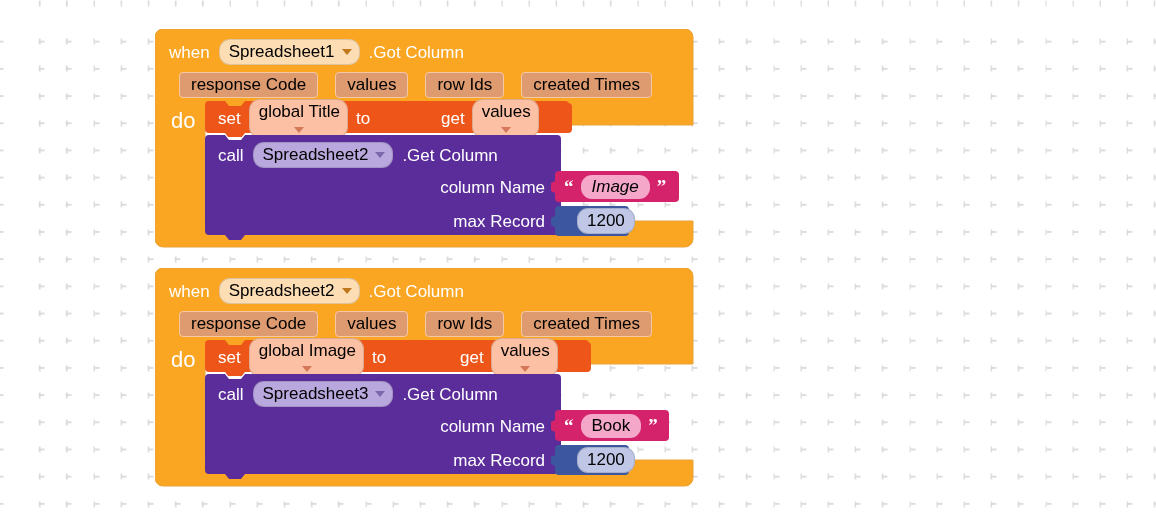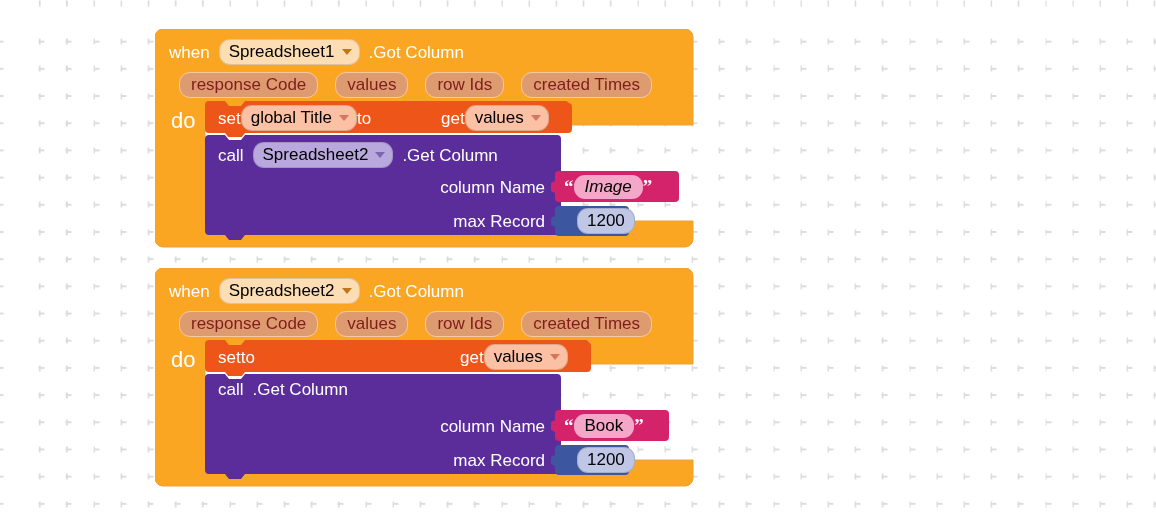--- a/index.html
+++ b/index.html
@@ -94,21 +94,21 @@
     align-items: center;
     gap: 7px;
     border-radius: 11px;
     padding: 3px 7px 4px 9px;
     font-size: 17px;
     line-height: 1;
     color: #000000;
     border: 1px solid rgba(0,0,0,0.12);
   }
   .field.orange-field { background: #fddeb4; }
-  .field.salmon-field { background: #fcc1a4; }
+  .field.salmon-field { background: #fcc1a4; flex-direction: column; }
   .field.purple-field { background: #b9a8dd; }
   .field.pink-field   { background: #f4a7c9; border: none; }
   .field.blue-field   { background: #bfc6e6; margin-left: 14px; }
 
   .caret {
     width: 0; height: 0;
     border-left: 5px solid transparent;
     border-right: 5px solid transparent;
     border-top: 6px solid rgba(0,0,0,0.55);
     display: inline-block;
@@ -120,37 +120,37 @@
   
   .param-row {
     position: absolute;
     display: flex;
     align-items: center;
     gap: 17px;
   }
   .param-chip {
     background: #de9b70;
     border: 1.5px solid #f6c9a4;
-    border-radius: 11px;
+    border-radius: 4px;
     padding: 3px 11px 4px 11px;
     font-size: 17px;
     line-height: 1;
-    color: #7f1d1d;
+    color: #000000;
     white-space: nowrap;
   }
 
   
   .setter-block { position: absolute; }
   .setter-svg { position: absolute; left: 0; top: 0; }
   .setter-row {
     position: absolute;
     left: 13px; top: 7px;
     display: flex;
     align-items: center;
-    gap: 0;
+    gap: 8px;
     height: 20px;
   }
 
   
   .call-block { position: absolute; }
   .call-svg { position: absolute; left: 0; top: 0; }
   .call-row {
     position: absolute;
     display: flex;
     align-items: center;
@@ -164,20 +164,21 @@
     white-space: nowrap;
   }
 
   
   .value-block { position: absolute; }
   .value-svg { position: absolute; left: 0; top: 0; }
   .value-row {
     position: absolute;
     display: flex;
     align-items: center;
+    gap: 7px;
     height: 100%;
     text-align: right;
   }
   .quote {
     color: #ffffff;
     font-size: 19px;
     font-weight: bold;
     line-height: 1;
     font-family: "Liberation Serif", serif;
   }
@@ -310,20 +311,24 @@
         <span class="do-label" style="left:16px; top:79px;">do</span>
       </div>
     </div>
 
     <div class="setter-block" style="left:205px; top:340px; width:390px; height:34px;">
       <svg class="setter-svg" width="392" height="36" viewBox="0 0 392 36">
         <path d="M4,0 H20 l4,5 h12 l4,-5 H380 a4,4 0 0 1 4,4 V28 a4,4 0 0 1 -4,4 H40 l-4,5 H24 l-4,-5 H4 a4,4 0 0 1 -4,-4 V4 a4,4 0 0 1 4,-4 Z" fill="#ee5619"></path>
       </svg>
       <div class="setter-row">
         <span class="blk-text">set</span>
+        <span class="field salmon-field">
+          <span>global Image</span>
+          <span class="caret on-salmon"></span>
+        </span>
         <span class="blk-text">to</span>
       </div>
     </div>
 
     <div class="value-block" style="left:446px; top:342px; width:146px; height:30px;">
       <svg class="value-svg" width="148" height="32" viewBox="0 0 148 32">
         <path d="M8,0 H141 a4,4 0 0 1 4,4 V26 a4,4 0 0 1 -4,4 H8 a4,4 0 0 1 -4,-4 V21 l-4,-2 v-7 l4,-2 V4 a4,4 0 0 1 4,-4 Z" fill="#ee5619"></path>
       </svg>
       <div class="value-row" style="left:14px; top:0;">
         <span class="blk-text">get</span>
@@ -335,20 +340,24 @@
     </div>
 
     <div class="call-block" style="left:205px; top:374px; width:360px; height:104px;">
       <svg class="call-svg" width="362" height="106" viewBox="0 0 362 106">
         <path d="M4,0 H20 l4,5 h12 l4,-5 H352 a4,4 0 0 1 4,4 V96 a4,4 0 0 1 -4,4 H40 l-4,5 H24 l-4,-5 H4 a4,4 0 0 1 -4,-4 V4 a4,4 0 0 1 4,-4 Z" fill="#5b2d9b"></path>
         <path d="M356,40 v5 l-5,3 v7 l5,3 v5 Z" fill="#5b2d9b"></path>
         <path d="M356,74 v5 l-5,3 v7 l5,3 v5 Z" fill="#5b2d9b"></path>
       </svg>
       <div class="call-row" style="left:13px; top:7px;">
         <span class="blk-text">call</span>
+        <span class="field purple-field">
+          <span>Spreadsheet3</span>
+          <span class="caret on-purple"></span>
+        </span>
         <span class="blk-text">.Get Column</span>
       </div>
       <span class="arg-label" style="left:120px; top:43px; width:220px;">column Name</span>
       <span class="arg-label" style="left:120px; top:77px; width:220px;">max Record</span>
     </div>
 
     <div class="value-block" style="left:551px; top:410px; width:118px; height:31px;">
       <svg class="value-svg" width="120" height="33" viewBox="0 0 120 33">
         <path d="M8,0 H114 a4,4 0 0 1 4,4 V27 a4,4 0 0 1 -4,4 H8 a4,4 0 0 1 -4,-4 V22 l-4,-2 v-8 l4,-2 V4 a4,4 0 0 1 4,-4 Z" fill="#d4236b"></path>
       </svg>

